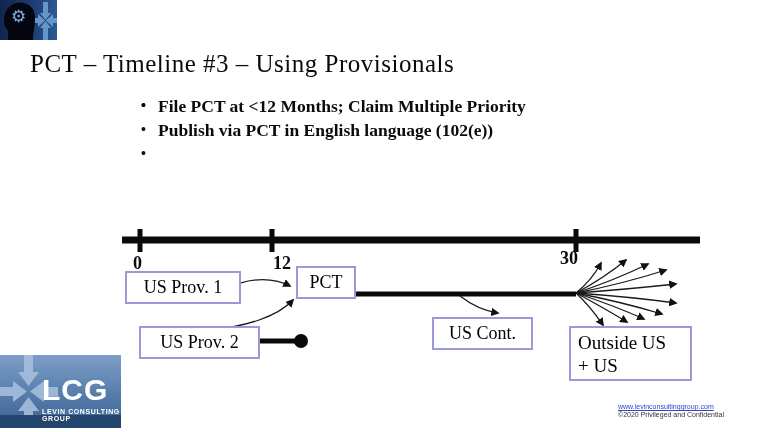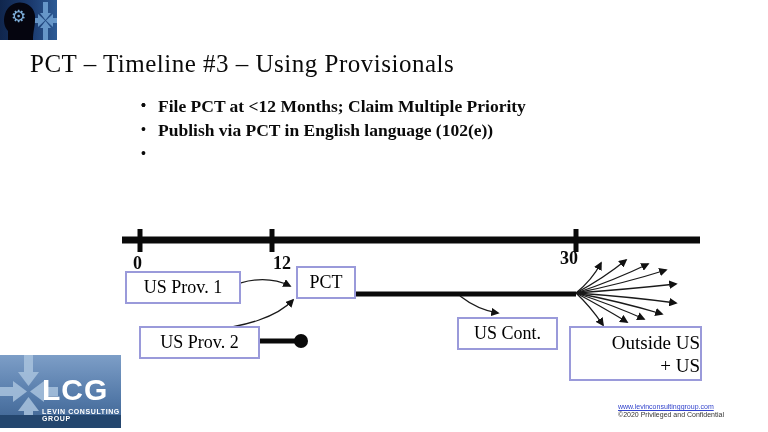--- a/index.html
+++ b/index.html
@@ -20,22 +20,22 @@
               line-height:24px;color:#0a0a0a;white-space:pre-line;}
   .bullets li .dot{position:absolute;left:2px;top:0;font-size:14px;}
 
   
   .tick-label{position:absolute;font-weight:bold;font-size:18px;color:#0a0a0a;}
 
   
   .tbox{position:absolute;background:#fff;border:2px solid #9a9ada;
         font-weight:normal;font-size:18px;color:#000;
         display:flex;align-items:center;justify-content:center;}
-  .tbox.multiline{flex-direction:column;align-items:flex-end;justify-content:center;
-                  padding-left:17px;line-height:23px;font-size:19px;}
+  .tbox.multiline{flex-direction:column;align-items:flex-start;justify-content:center;
+                  padding-left:7px;line-height:23px;font-size:19px;}
 
   
   .diagram{position:absolute;left:0;top:0;width:768px;height:432px;}
 
   
   .lcg-logo{position:absolute;left:0;top:355px;width:121px;height:73px;
             background:linear-gradient(180deg,#7d9ec7 0%,#5379a8 60%,#3c618f 100%);
             font-family:"Liberation Sans", sans-serif;overflow:hidden;}
   .lcg-strip{position:absolute;left:0;bottom:0;width:100%;height:13px;background:#24466e;}
   .lcg-acronym{position:absolute;left:42px;top:18px;color:#ffffff;font-weight:bold;
@@ -122,21 +122,21 @@
   </g>
 </svg>
 
 <div class="tick-label" style="left:133px;top:253px;">0</div>
 <div class="tick-label" style="left:273px;top:253px;">12</div>
 <div class="tick-label" style="left:560px;top:248px;">30</div>
 
 <div class="tbox" style="left:125px;top:271px;width:112px;height:29px;">US Prov. 1</div>
 <div class="tbox" style="left:296px;top:266px;width:56px;height:29px;">PCT</div>
 <div class="tbox" style="left:139px;top:326px;width:117px;height:29px;">US Prov. 2</div>
-<div class="tbox" style="left:457px;top:317px;width:97px;height:29px;">US Cont.</div>
+<div class="tbox" style="left:432px;top:317px;width:97px;height:29px;">US Cont.</div>
 <div class="tbox multiline" style="left:569px;top:326px;width:112px;height:51px;">
   <span>Outside US</span>
   <span>+ US</span>
 </div>
 
 <div class="lcg-logo">
   <svg width="133" height="73" viewBox="0 0 133 73" style="position:absolute;left:0;top:0;">
     <g fill="#a9c3de" opacity="0.85">
       <rect x="24" y="0" width="9" height="18"></rect>
         <path d="M18,17 L39,17 L28.5,31 Z"></path>

